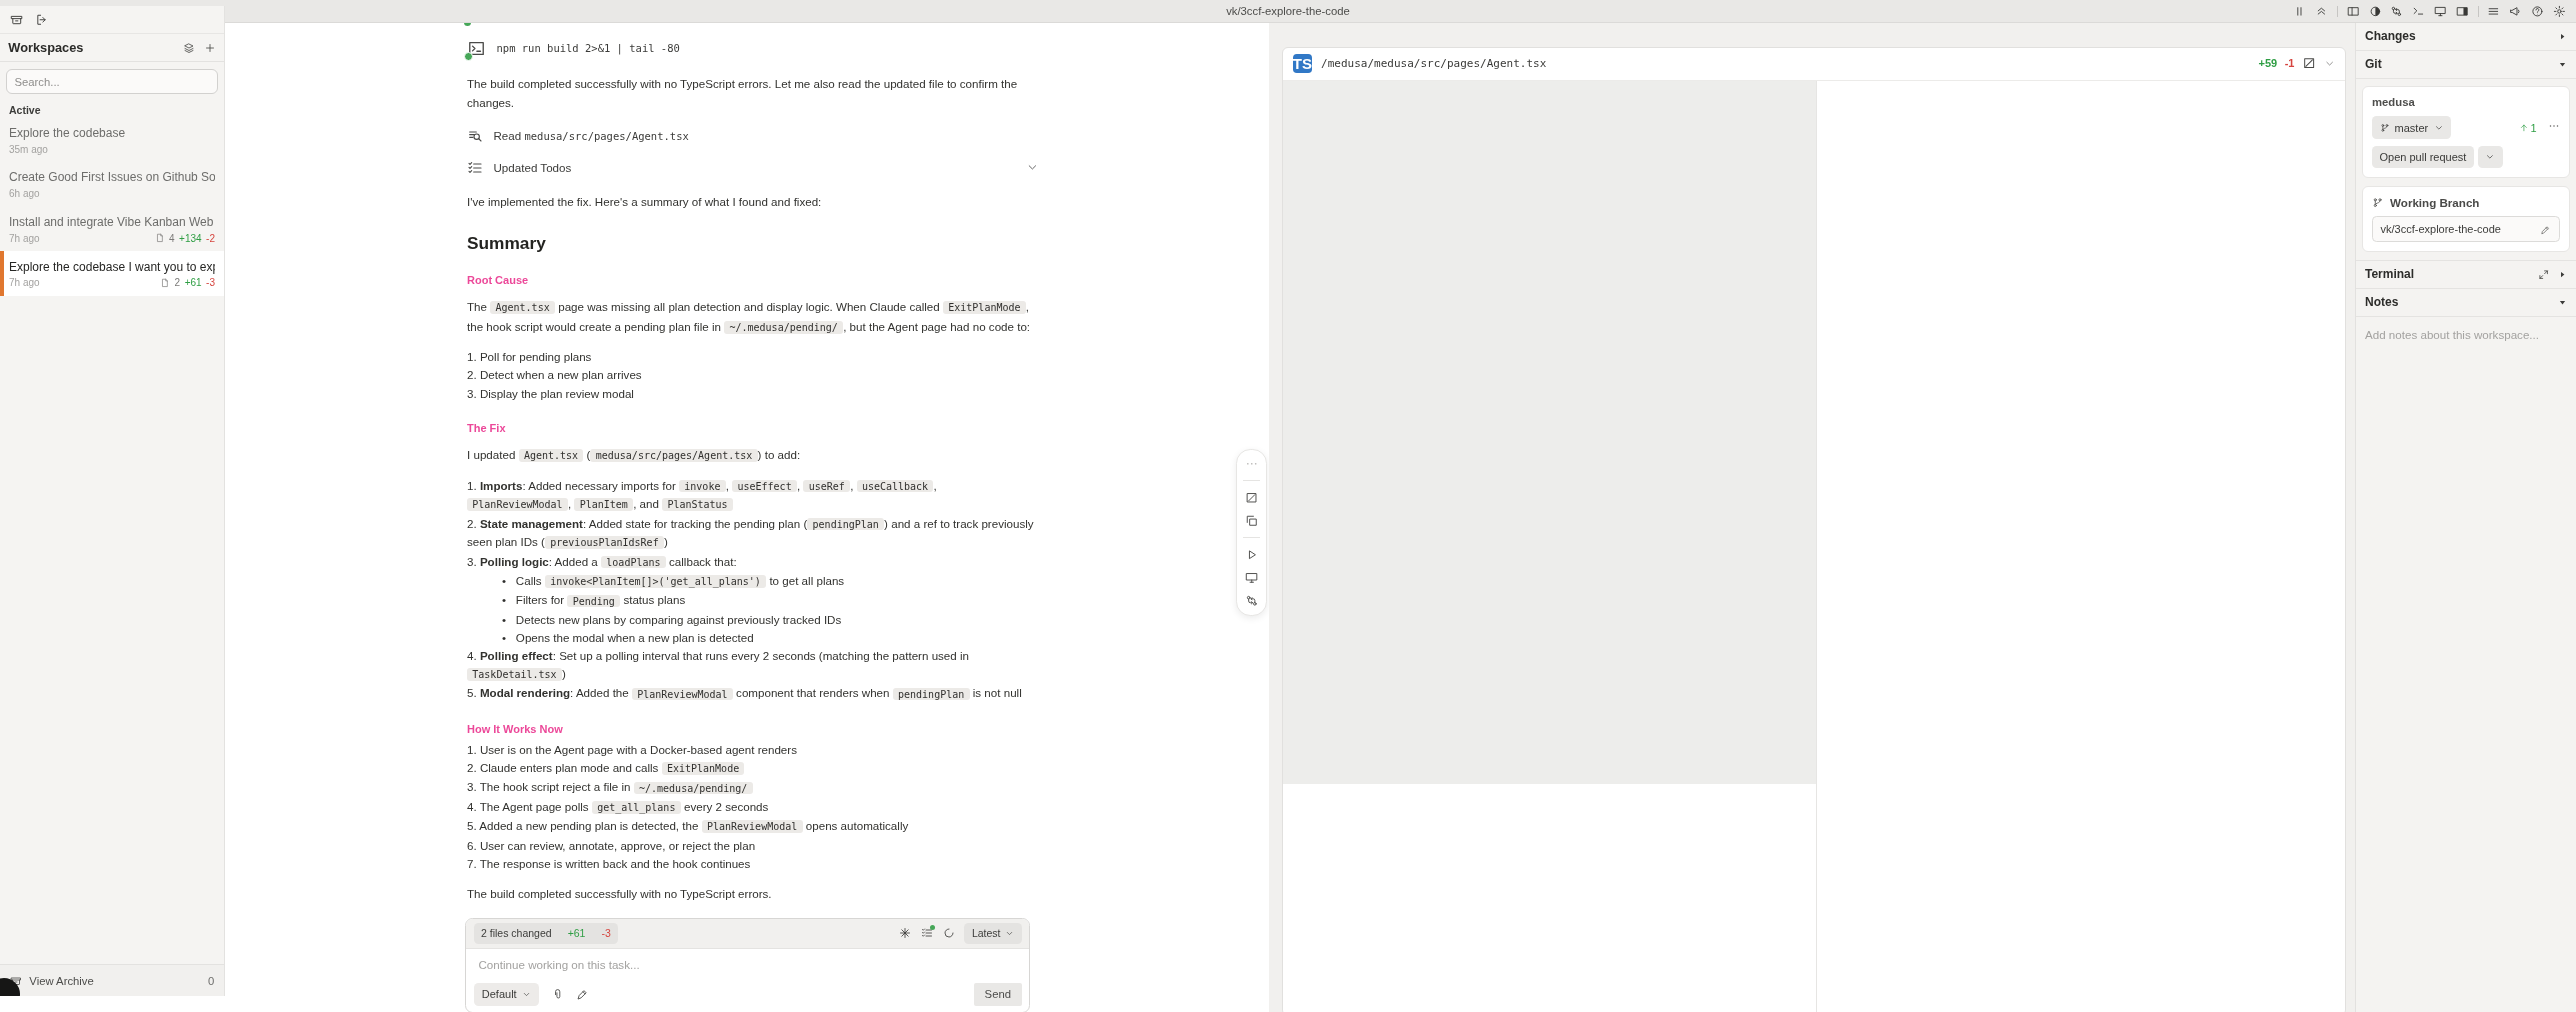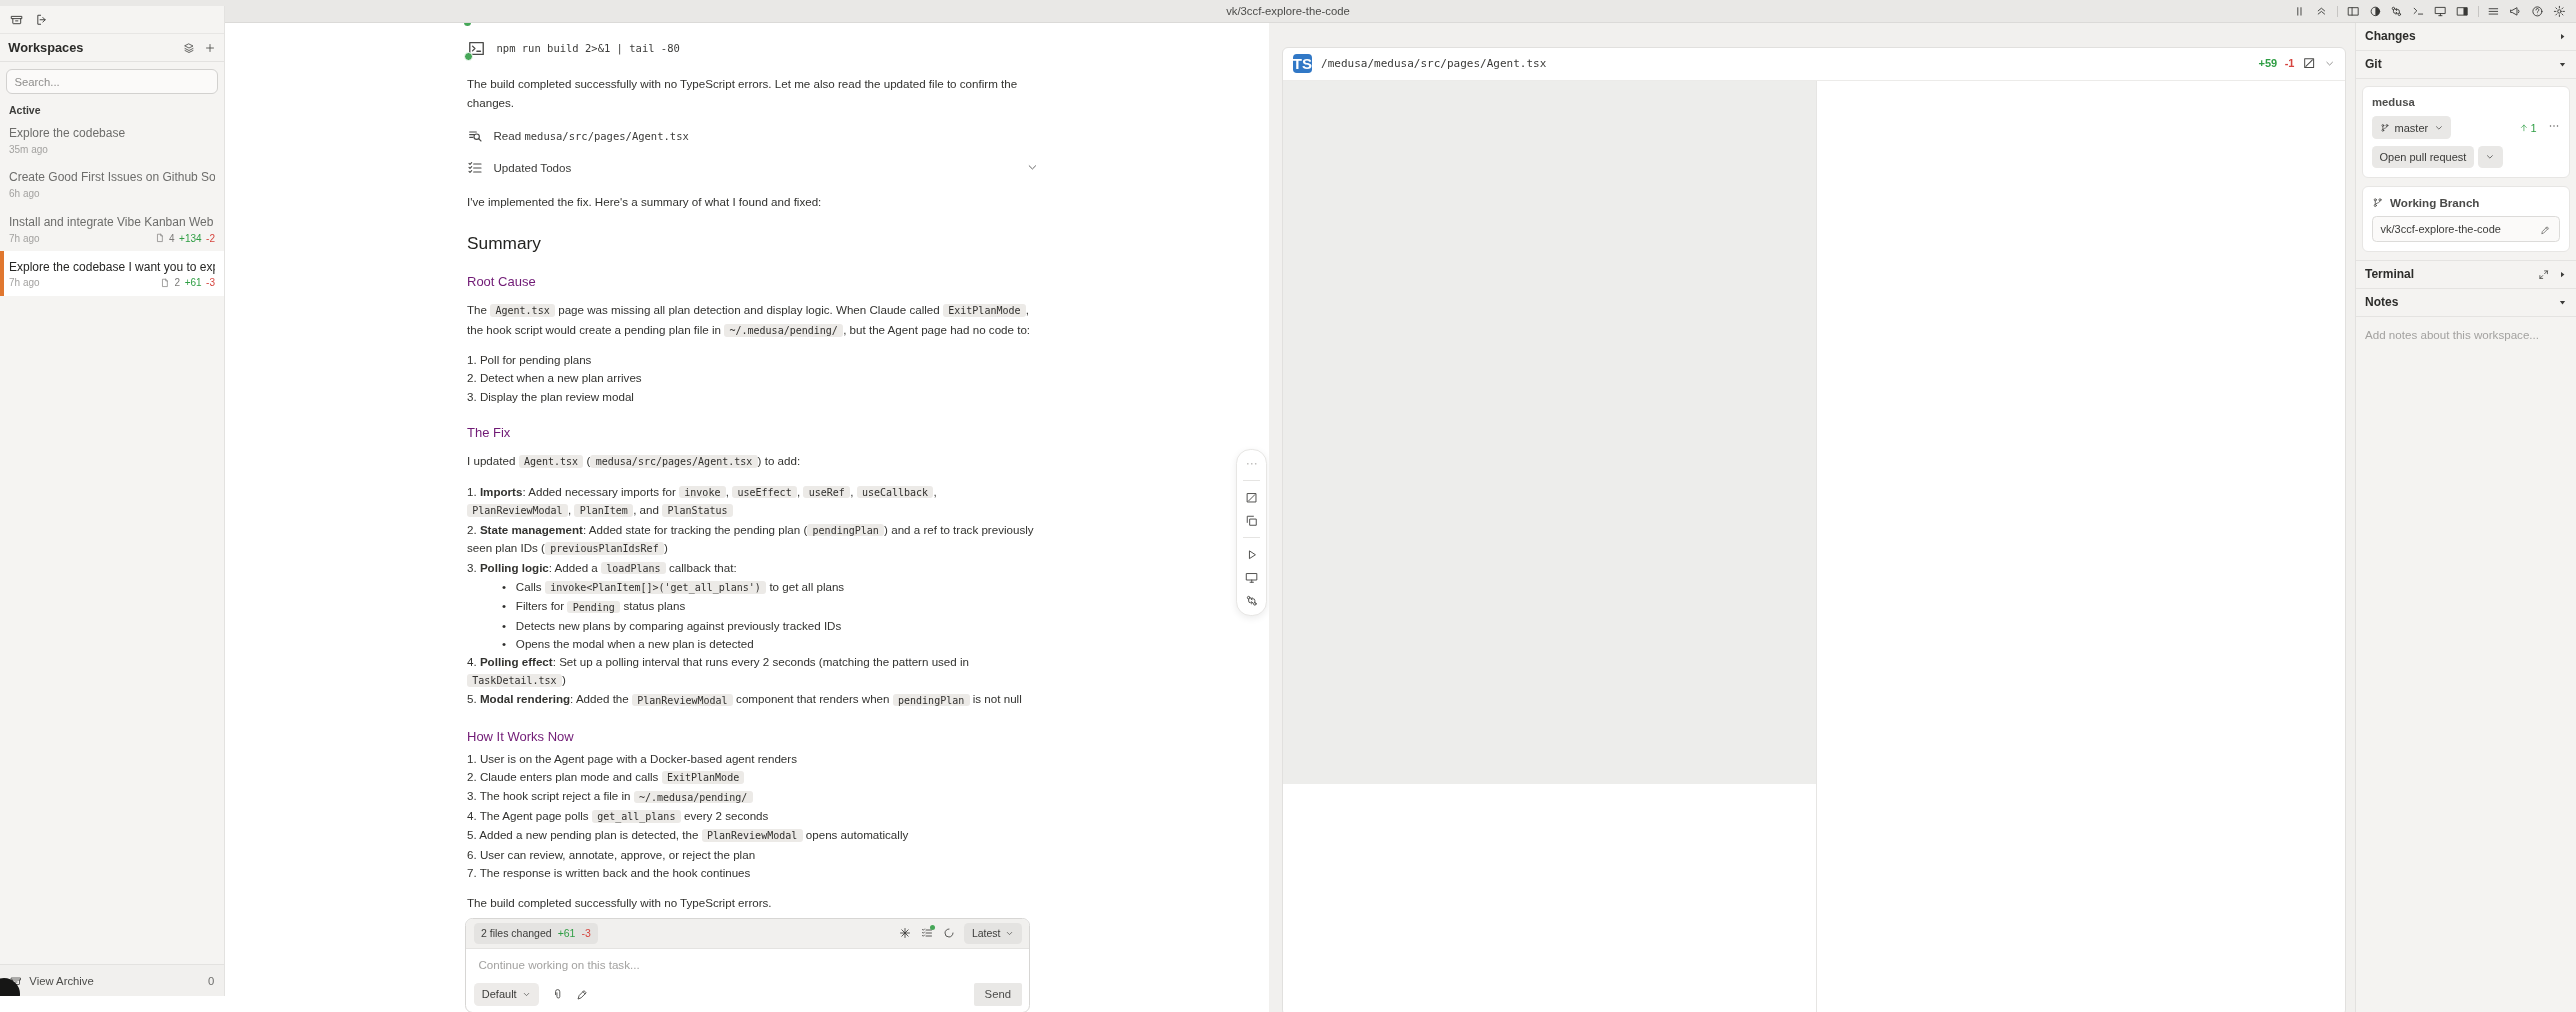--- a/index.html
+++ b/index.html
@@ -53,36 +53,36 @@
   .blk-tool{display:flex;align-items:center;gap:10.5px;margin:16px 0;color:#3b3b39}
   .tool-box{position:relative;width:19px;height:19px;color:#4a4a48}
   .tool-box svg{width:19px;height:19px}
   .tool-plain{width:16px;height:16px;color:#4a4a48}
   .tool-plain svg{width:16px;height:16px}
   .gdot{position:absolute;left:-3px;bottom:-3px;width:6.8px;height:6.8px;border-radius:50%;background:#46a758;border:1.5px solid #fff}
   .tool-label{font-size:11.6px;color:#3b3b39}
   .tool-label.mono{font-family:"DejaVu Sans Mono",monospace;font-size:10.5px}
   .tool-chev{margin-left:auto;width:12.8px;height:12.8px;color:#555;cursor:pointer}
   .blk-p{font-size:11.6px;line-height:19px;margin:11.3px 0;color:#32322f}
-  .blk-h2{font-size:17.3px;font-weight:400;margin:22.5px 0 7.5px;color:#242421}
-  .blk-h3{font-size:13px;font-weight:400;margin:19.5px 0 6px;color:#701a75}
+  .blk-h2{font-size:17.3px;font-weight:700;margin:22.5px 0 7.5px;color:#242421}
+  .blk-h3{font-size:11px;font-weight:700;margin:19.5px 0 6px;color:#ec4899}
   .blk-ol{margin:6px 0;font-size:11.6px;line-height:17.6px;color:#32322f}
   .oli{margin:0.8px 0}
   .uli{padding-left:35px;display:flex;gap:9.8px;margin:0.8px 0}
   .uli .bullet{color:#2f2f2d}
   .chip{background:#eceae7;border-radius:3px;padding:0.8px 5.3px;font-family:"DejaVu Sans Mono",monospace;
         font-size:10px;color:#31302e}
   .mseg{font-family:"DejaVu Sans Mono",monospace;font-size:10.5px}
   .bseg{font-weight:700}
 
   
   .composer{position:absolute;left:240px;top:895px;width:565px;height:95px;border:1.1px solid #d7d6d4;
             border-radius:7.5px;background:#fff;box-sizing:border-box;overflow:hidden}
   .cmp-head{height:30px;background:#f1f0ee;border-bottom:0.8px solid #e4e3e1;display:flex;align-items:center;padding:0 7.5px;box-sizing:border-box}
-  .badge{background:#e4e3e1;border-radius:4.5px;height:21px;display:inline-flex;align-items:center;padding:0 7.5px;font-size:10.5px;gap:6px;color:#3c3c3a}
+  .badge{background:#e4e3e1;border-radius:4.5px;height:21px;display:inline-flex;align-items:center;padding:0 7.5px;font-size:10.5px;gap:16px;color:#3c3c3a}
   .badge .add{color:#2f9e44}.badge .del{color:#d6453f}
   .cmp-head-right{margin-left:auto;display:flex;align-items:center;gap:9.8px;color:#3c3c3a}
   .cmp-head-right .ic{width:12px;height:12px;cursor:pointer}
   .tdots{position:relative}
   .tdots .mini-dot{position:absolute;right:-2.3px;top:-2.3px;width:5.3px;height:5.3px;border-radius:50%;background:#46a758}
   .latest{background:#e4e3e1;border-radius:4.5px;height:21px;padding:0 7.5px;display:flex;gap:4.5px;align-items:center;font-size:10.5px;cursor:pointer}
   .latest .ic{width:9px;height:9px}
   .cmp-input{display:block;border:none;outline:none;width:533px;margin:8.3px 10.5px 0;font-size:11.6px;color:#3b3b39;font-family:Liberation Sans, sans-serif;background:transparent}
   .cmp-input::placeholder{color:#a3a2a0}
   .cmp-foot{position:absolute;left:7.5px;right:7.5px;bottom:6px;display:flex;align-items:center;gap:12px;color:#4a4a48}

